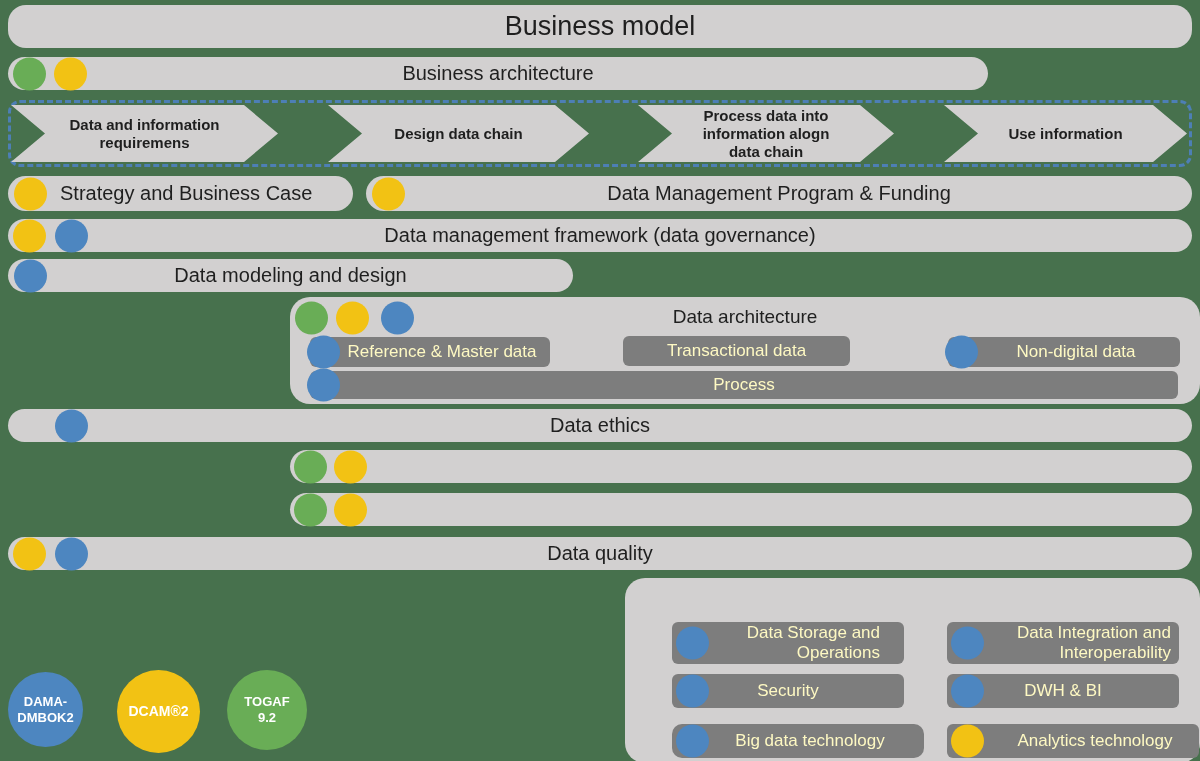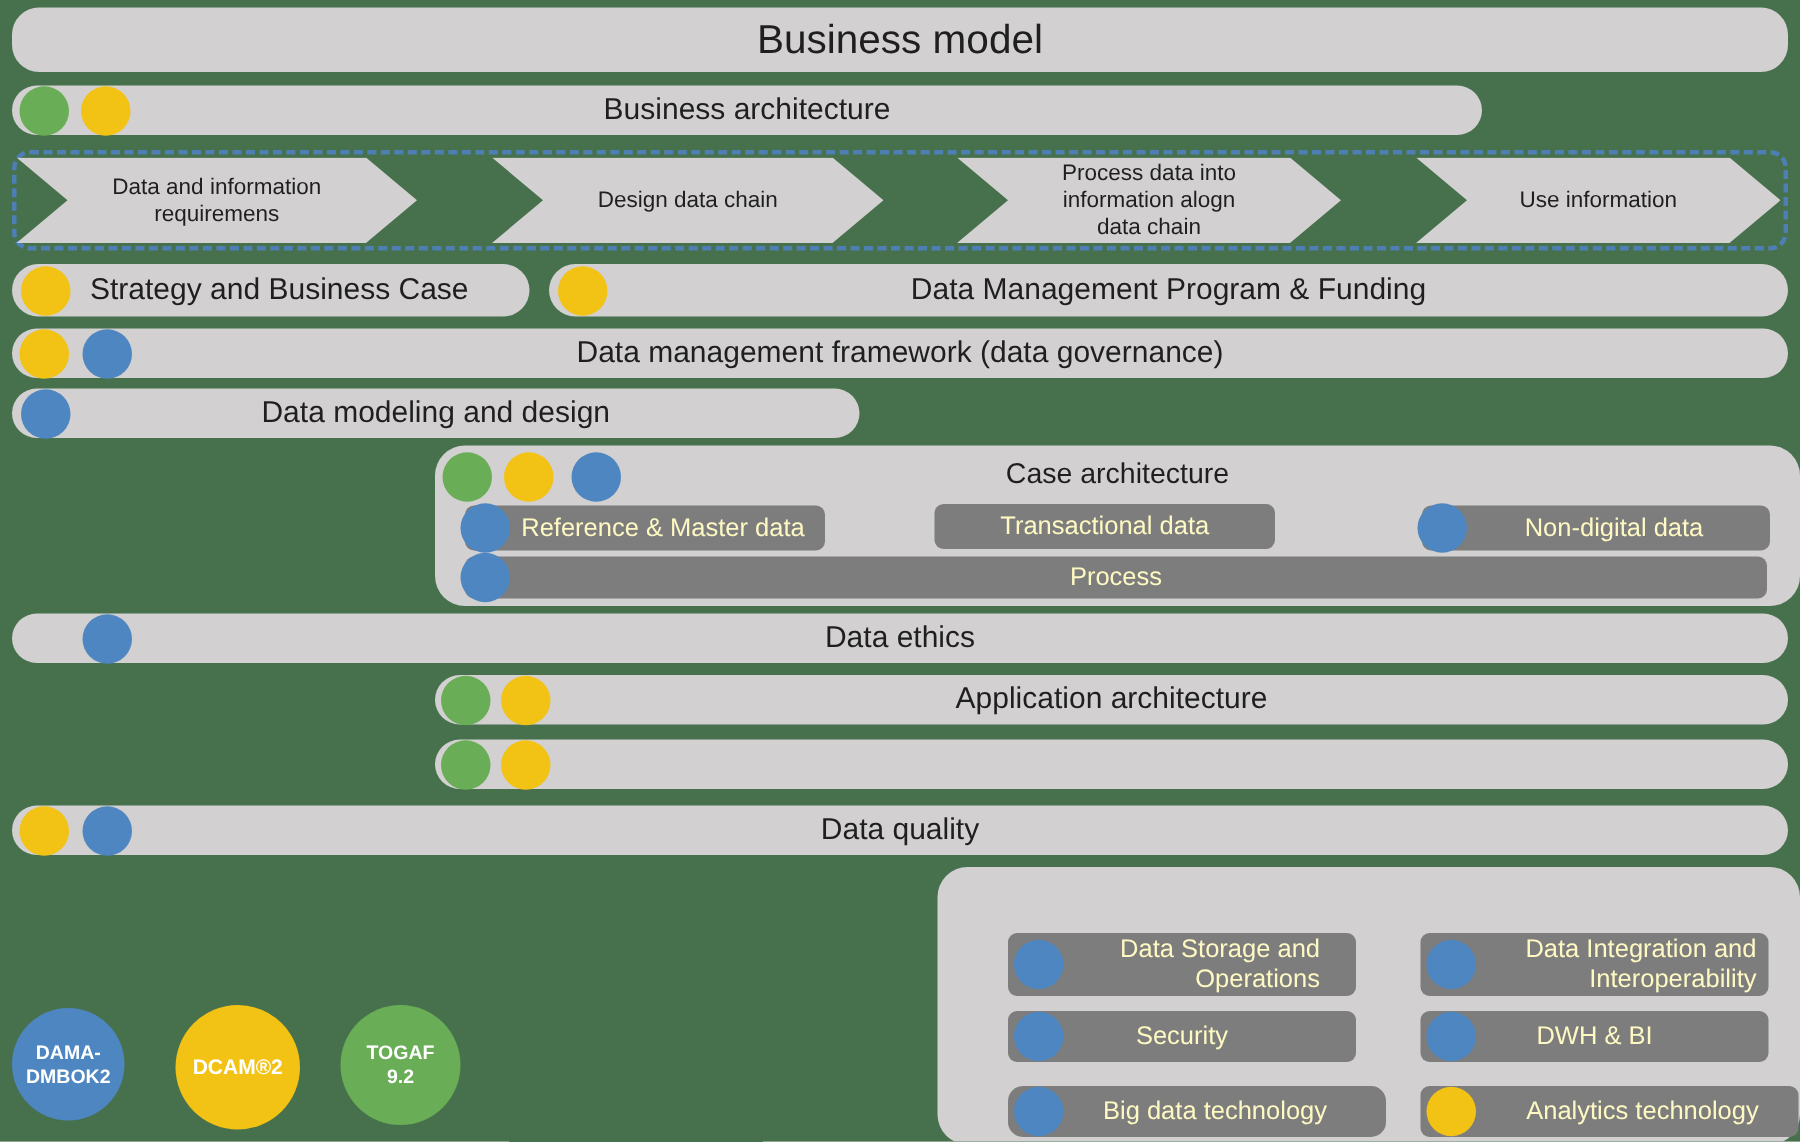--- a/index.html
+++ b/index.html
@@ -7,21 +7,21 @@
   #canvas{position:relative;width:1200px;height:761px;background:var(--background);overflow:hidden;}
 
   .bar{position:absolute;background:var(--bar-light);border-radius:18px;display:flex;align-items:center;justify-content:center;color:var(--text-dark);font-size:20px;}
   .panel{position:absolute;background:var(--bar-light);border-radius:20px;}
   .dark-bar{position:absolute;background:var(--bar-dark);border-radius:6px;display:flex;align-items:center;justify-content:center;color:#fef9c3;font-size:17px;text-align:right;line-height:1.15;}
   .dot{position:absolute;width:33px;height:33px;border-radius:50%;top:50%;transform:translateY(-50%);}
   .dot.green{background:var(--dot-green);}
   .dot.yellow{background:var(--dot-yellow);}
   .dot.blue{background:var(--dot-blue);}
 
-  .dashed-box{position:absolute;left:8px;top:100px;width:1178px;height:61px;border:3px dashed var(--dashed-border);border-radius:12px;}
+  .dashed-box{position:absolute;left:8px;top:100px;width:1178px;height:61px;border:3px dashed var(--dashed-border);border-radius:12px;font-weight:bold;}
   .chevron{position:absolute;top:2px;height:57px;background:var(--bar-light);display:flex;align-items:center;justify-content:center;text-align:center;font-size:15px;line-height:1.2;color:var(--text-dark);white-space:pre-line;clip-path:polygon(0 0, calc(100% - 34px) 0, 100% 50%, calc(100% - 34px) 100%, 0 100%, 34px 50%);padding:0 30px;box-sizing:border-box;}
 
   .panel-title{position:absolute;left:0;right:0;text-align:center;font-size:19px;color:var(--text-dark);}
   .legend-circle{position:absolute;border-radius:50%;display:flex;align-items:center;justify-content:center;color:#fff;font-weight:bold;text-align:center;line-height:1.2;}
   .legend-circle span{white-space:pre-line;}
 </style>
 </head>
 <body>
 
 <div id="canvas">
@@ -63,21 +63,21 @@
 
   <div class="bar" style="left:8px;top:259px;width:565px;height:33px;">
     <span class="dot blue" style="left:6px;"></span>
     <span>Data modeling and design</span>
   </div>
 
   <div class="panel" style="left:290px;top:297px;width:910px;height:107px;">
     <span class="dot green" style="left:5px;top:21px;"></span>
     <span class="dot yellow" style="left:46px;top:21px;"></span>
     <span class="dot blue" style="left:91px;top:21px;"></span>
-    <div class="panel-title" style="top:9px;">Case architecture</div>
+    <div class="panel-title" style="top:9px;">Data architecture</div>
 
     <div class="dark-bar" style="left:20px;top:40px;width:240px;height:30px;">
       <span class="dot blue" style="left:-3px;"></span>
       <span style="padding-left:24px;">Reference &amp; Master data</span>
     </div>
     <div class="dark-bar" style="left:333px;top:39px;width:227px;height:30px;">
       <span>Transactional data</span>
     </div>
     <div class="dark-bar" style="left:658px;top:40px;width:232px;height:30px;">
       <span class="dot blue" style="left:-3px;"></span>
@@ -90,21 +90,20 @@
   </div>
 
   <div class="bar" style="left:8px;top:409px;width:1184px;height:33px;">
     <span class="dot blue" style="left:47px;"></span>
     <span>Data ethics</span>
   </div>
 
   <div class="bar" style="left:290px;top:450px;width:902px;height:33px;">
     <span class="dot green" style="left:4px;"></span>
     <span class="dot yellow" style="left:44px;"></span>
-    <span>Application architecture</span>
   </div>
 
   <div class="bar" style="left:290px;top:493px;width:902px;height:33px;">
     <span class="dot green" style="left:4px;"></span>
     <span class="dot yellow" style="left:44px;"></span>
   </div>
 
   <div class="bar" style="left:8px;top:537px;width:1184px;height:33px;">
     <span class="dot yellow" style="left:5px;"></span>
     <span class="dot blue" style="left:47px;"></span>

